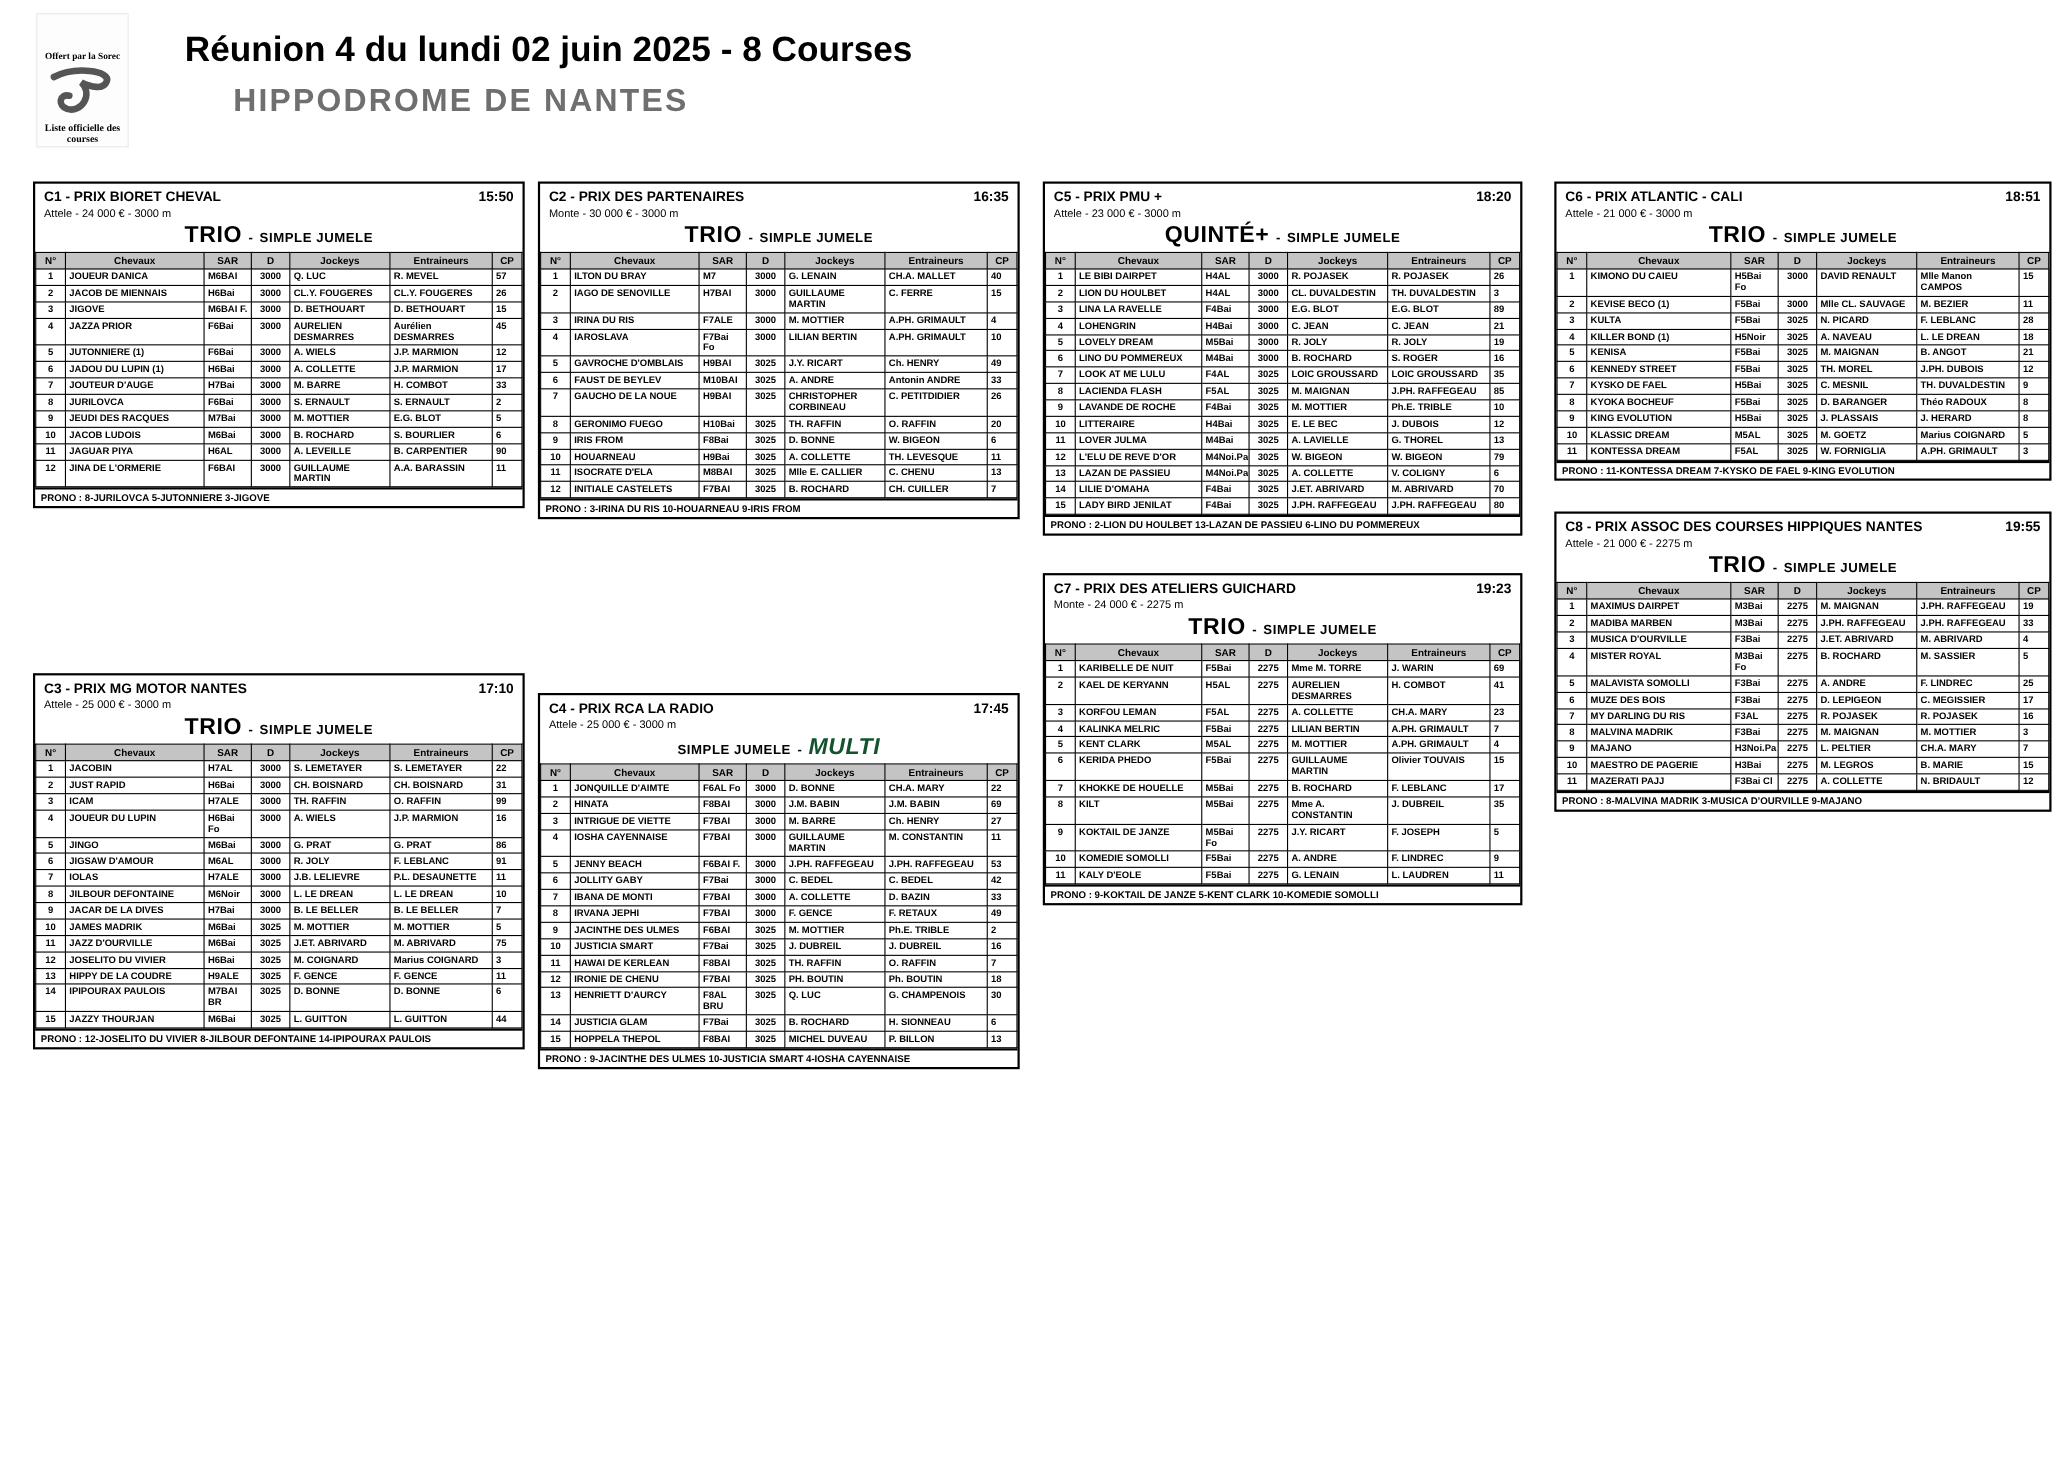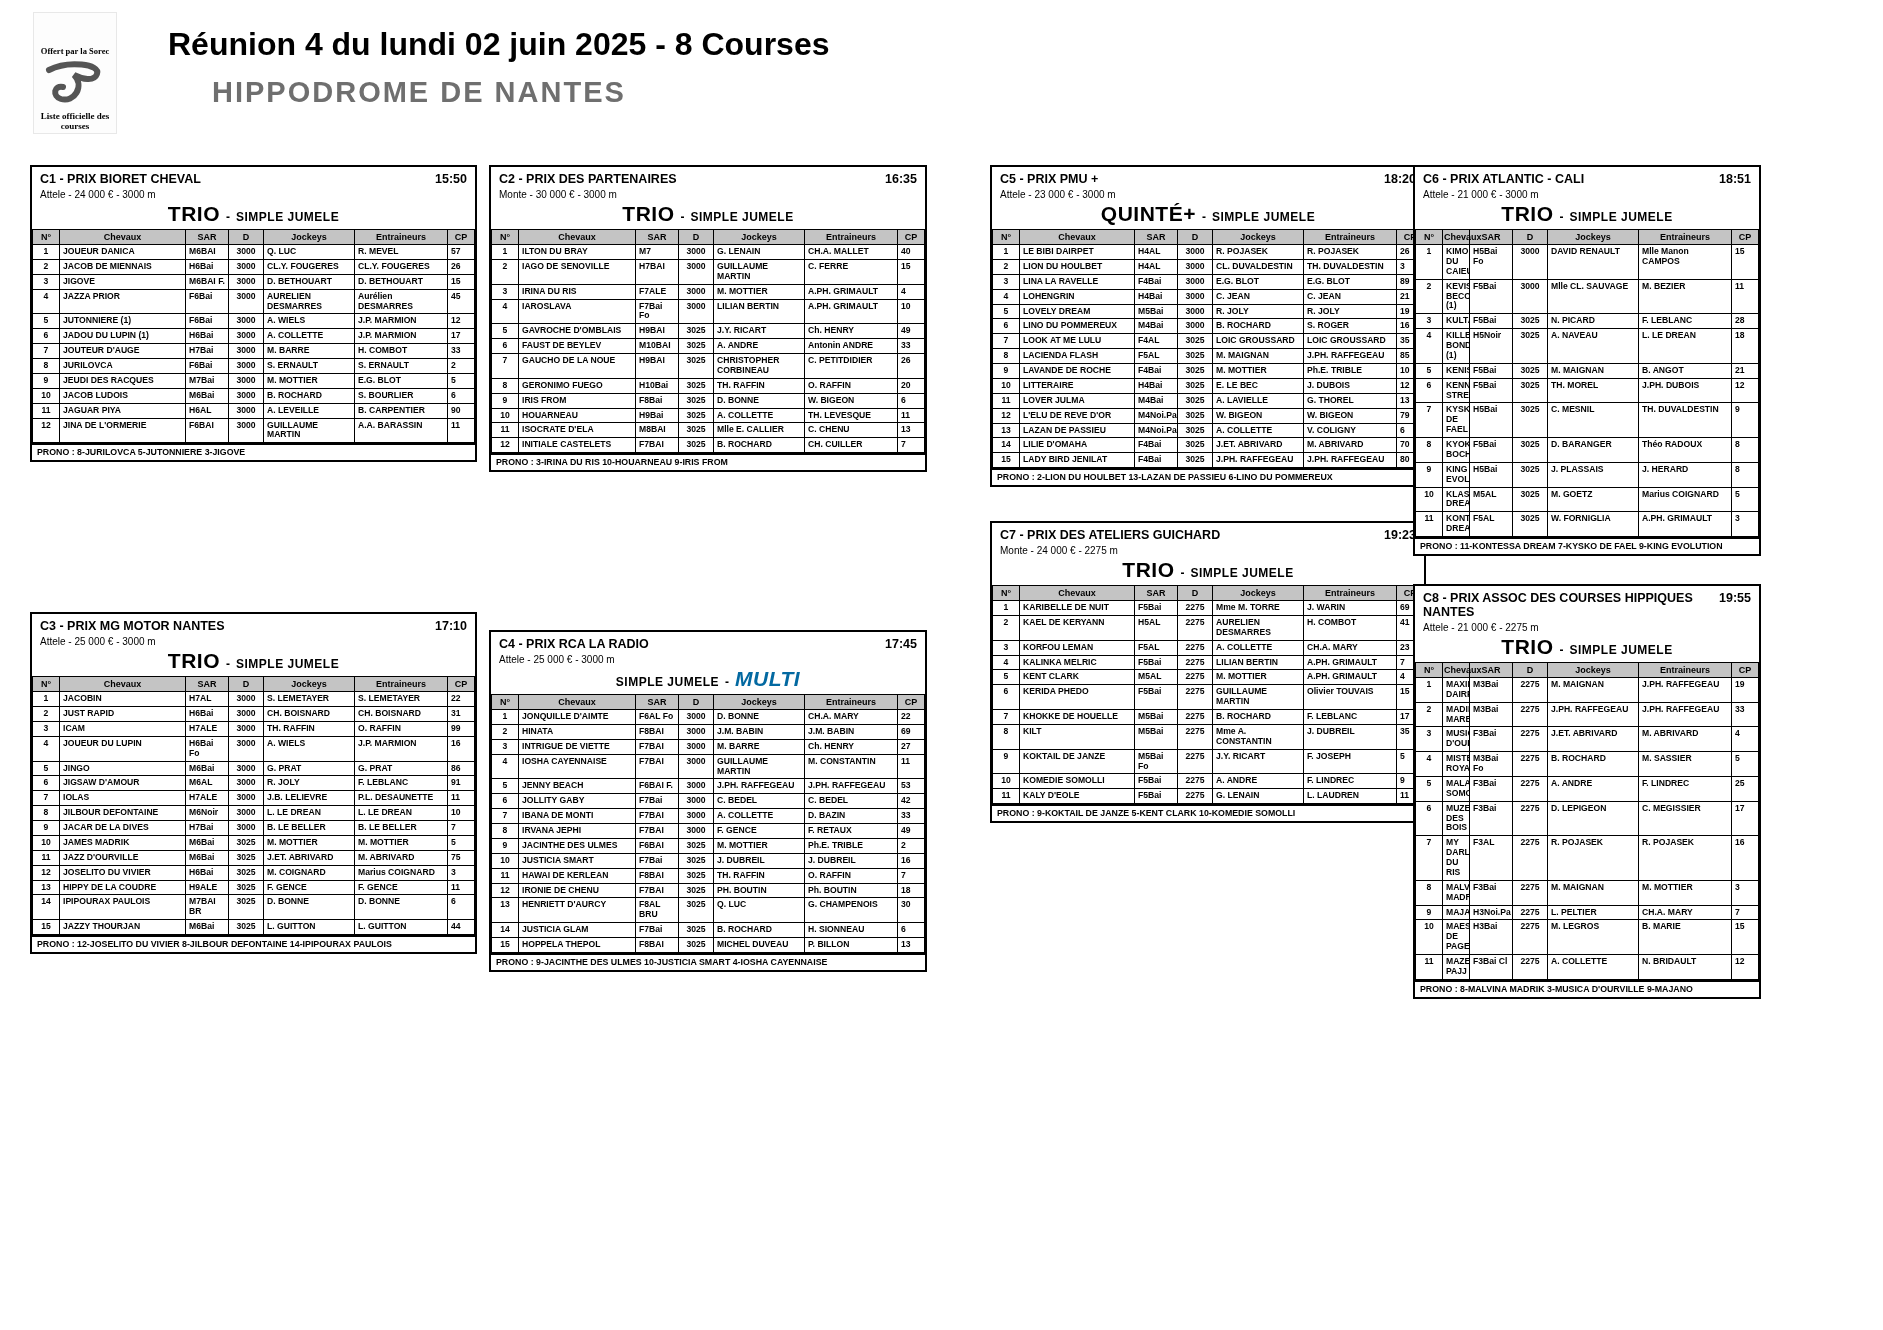--- a/index.html
+++ b/index.html
@@ -13,33 +13,33 @@
   .logo-bottom{font-size:9px;font-weight:bold;line-height:1.1;}
   .logo svg{display:block;margin:2px auto;}
   .page-title{position:absolute;left:168px;top:26px;font-size:32px;font-weight:bold;white-space:nowrap;}
   .venue-title{position:absolute;left:212px;top:76px;font-size:29px;font-weight:bold;color:#6f6f6f;
                letter-spacing:2px;white-space:nowrap;}
 
   
   .col{position:absolute;top:165px;display:flex;flex-direction:column;}
   #col0{left:30px;width:447px;}
   #col1{left:489px;width:438px;}
-  #col2{left:990px;width:436px;}
-  #col3{left:1413px;width:348px;}
+  #col2{left:948px;width:436px;}
+  #col3{left:1413px;width:452px;}
 
   
   .race-card{border:2px solid #000;background:#fff;}
   .race-head{display:flex;justify-content:space-between;align-items:flex-start;
              padding:5px 8px 0 8px;font-size:12.5px;font-weight:bold;}
   .race-title{padding-right:10px;}
   .race-time{white-space:nowrap;}
   .race-cond{padding:3px 8px 1px 8px;font-size:10px;}
   .bet-line{display:flex;justify-content:center;align-items:baseline;gap:6px;padding:1px 4px 3px 4px;}
   .bet-big{font-size:21px;font-weight:bold;color:#000000;letter-spacing:.5px;}
-  .bet-big.multi{font-style:italic;color:#0369a1;}
+  .bet-big.multi{font-style:italic;color:#14532d;}
   .bet-sep{font-size:12px;font-weight:bold;}
   .bet-small{font-size:12px;font-weight:bold;letter-spacing:.5px;}
   .bet-line.small-first .bet-small{order:1}
   .bet-line.small-first .bet-sep{order:2}
   .bet-line.small-first .bet-big{order:3}
 
   table.horses{width:100%;border-collapse:collapse;table-layout:fixed;}
   table.horses th,table.horses td{border:1px solid #000;}
   table.horses th{background:#c4c4c4;font-size:9px;font-weight:bold;padding:2px 1px;text-align:center;}
   table.horses td{font-size:8.6px;font-weight:bold;padding:2px 3px;vertical-align:top;line-height:1.15;

